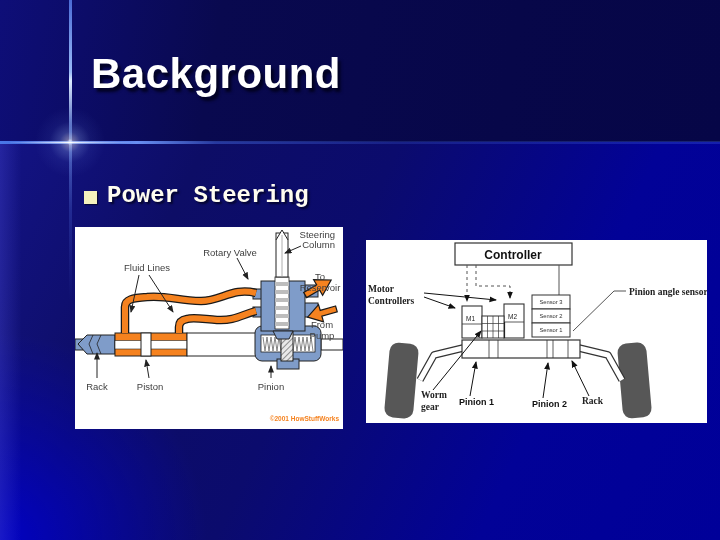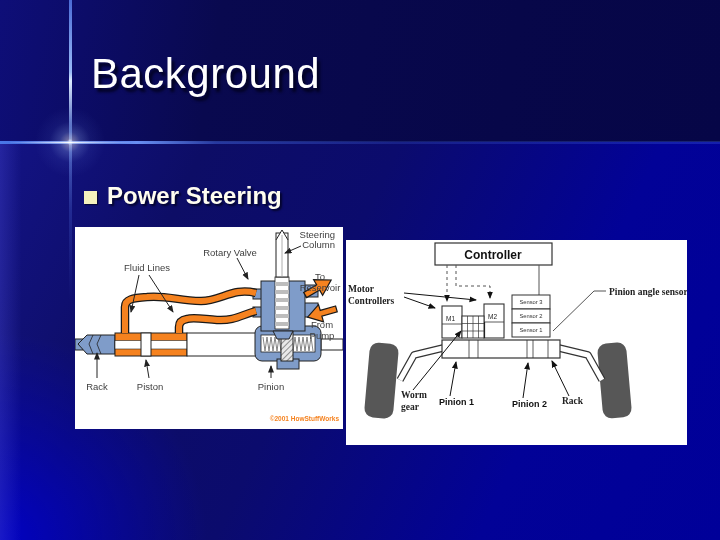--- a/index.html
+++ b/index.html
@@ -31,38 +31,38 @@
     position:absolute; left:25px; top:97px; width:90px; height:90px;
     background:radial-gradient(circle, rgba(255,255,255,0.95) 0%, rgba(255,255,255,0.4) 5%,
       rgba(160,190,255,0.25) 16%, rgba(120,150,250,0.08) 32%, transparent 55%);
   }
   .sparkle-h {
     position:absolute; left:10px; top:141px; width:120px; height:3px;
     background:radial-gradient(ellipse at center, rgba(255,255,255,0.95) 0%, rgba(190,210,255,0.6) 40%, transparent 75%);
   }
   .slide-title {
     position:absolute; left:91px; top:50px; margin:0;
-    font-size:42px; font-weight:normal; letter-spacing:0.5px; color:#ffffff;
+    font-size:42px; font-weight:bold; letter-spacing:0.5px; color:#ffffff;
     text-shadow:3px 4px 3px rgba(0,0,25,0.85);
   }
   .bullet-item { position:absolute; top:182px; display:flex; align-items:flex-start; gap:10px; }
   .bullet-item .sq {
     width:13px; height:13px; margin-top:9px; flex:0 0 auto;
     background:#f5f1bd; box-shadow:1px 1px 1px rgba(0,0,20,0.6);
   }
   .bullet-item .txt {
     font-size:24px; font-weight:bold; color:#fffdf0;
     text-shadow:2px 2px 2px rgba(0,0,20,0.7); white-space:nowrap;
   }
-  .bullet-1 { left:84px; }
+  .bullet-1 { left:84px;font-family:Liberation Mono, monospace; }
   .bullet-2 { left:414px; }
   .figure { position:absolute; background:#ffffff; }
   .figure svg { display:block; }
   .fig-left  { left:75px;  top:227px; width:268px; height:202px; }
-  .fig-right { left:346px; top:240px; width:341px; height:205px; }
+  .fig-right { left:366px; top:240px; width:341px; height:183px; }
 
   
   .dlabel  { font-family:"Liberation Sans",sans-serif; font-size:9.5px; fill:#3e3e3e; }
   .credit  { font-family:"Liberation Sans",sans-serif; font-size:6.5px; font-weight:bold; fill:#f5821f; }
   .ctrl    { font-family:"Liberation Sans",sans-serif; font-size:12px; font-weight:bold; fill:#111; }
   .serifb  { font-family:"Liberation Serif",serif; font-size:9.5px; font-weight:bold; fill:#222; }
   .sansb   { font-family:"Liberation Sans",sans-serif; font-size:9px; font-weight:bold; fill:#111; }
   .tiny    { font-family:"Liberation Sans",sans-serif; font-size:5.8px; fill:#333; }
   .mlbl    { font-family:"Liberation Sans",sans-serif; font-size:6.5px; fill:#222; }
 </style>

